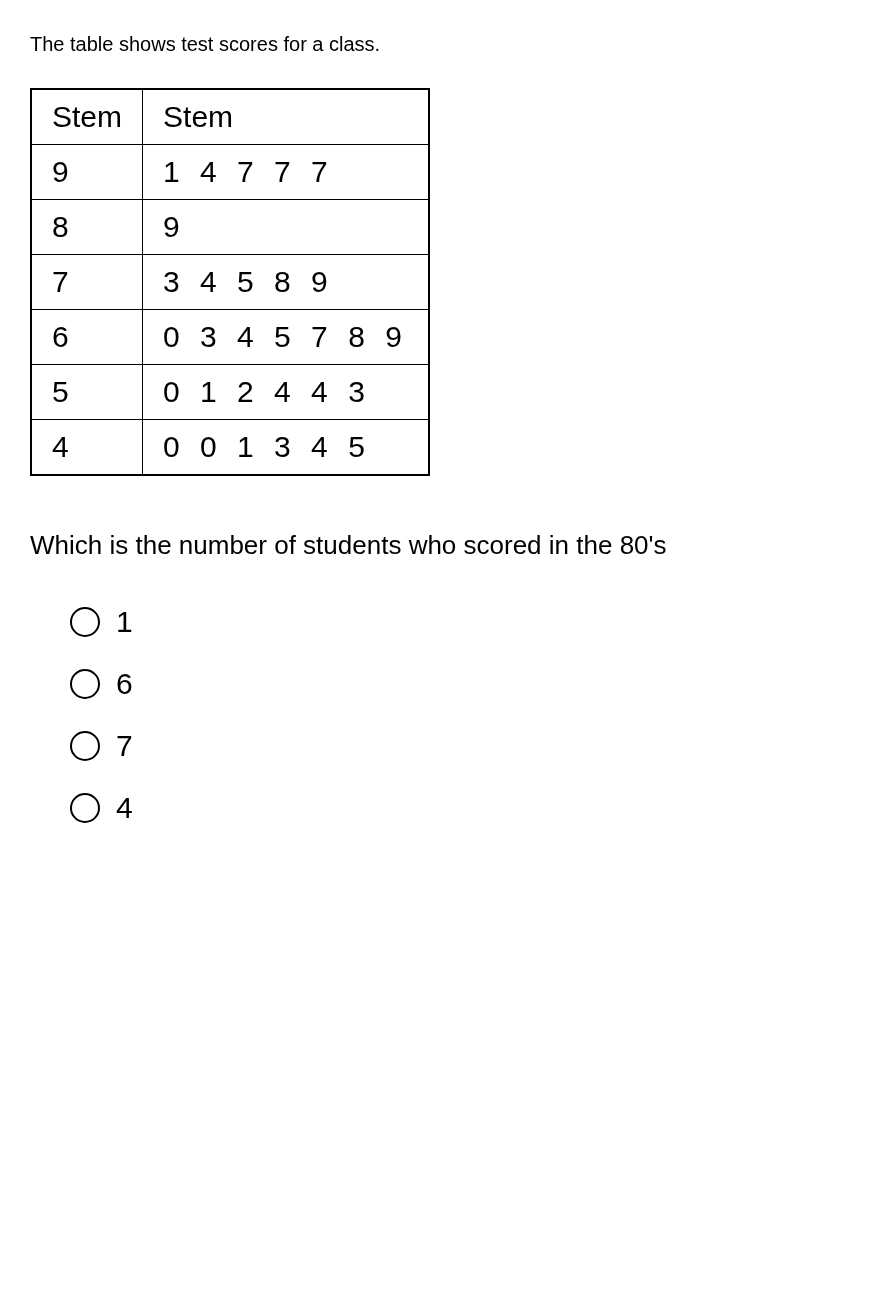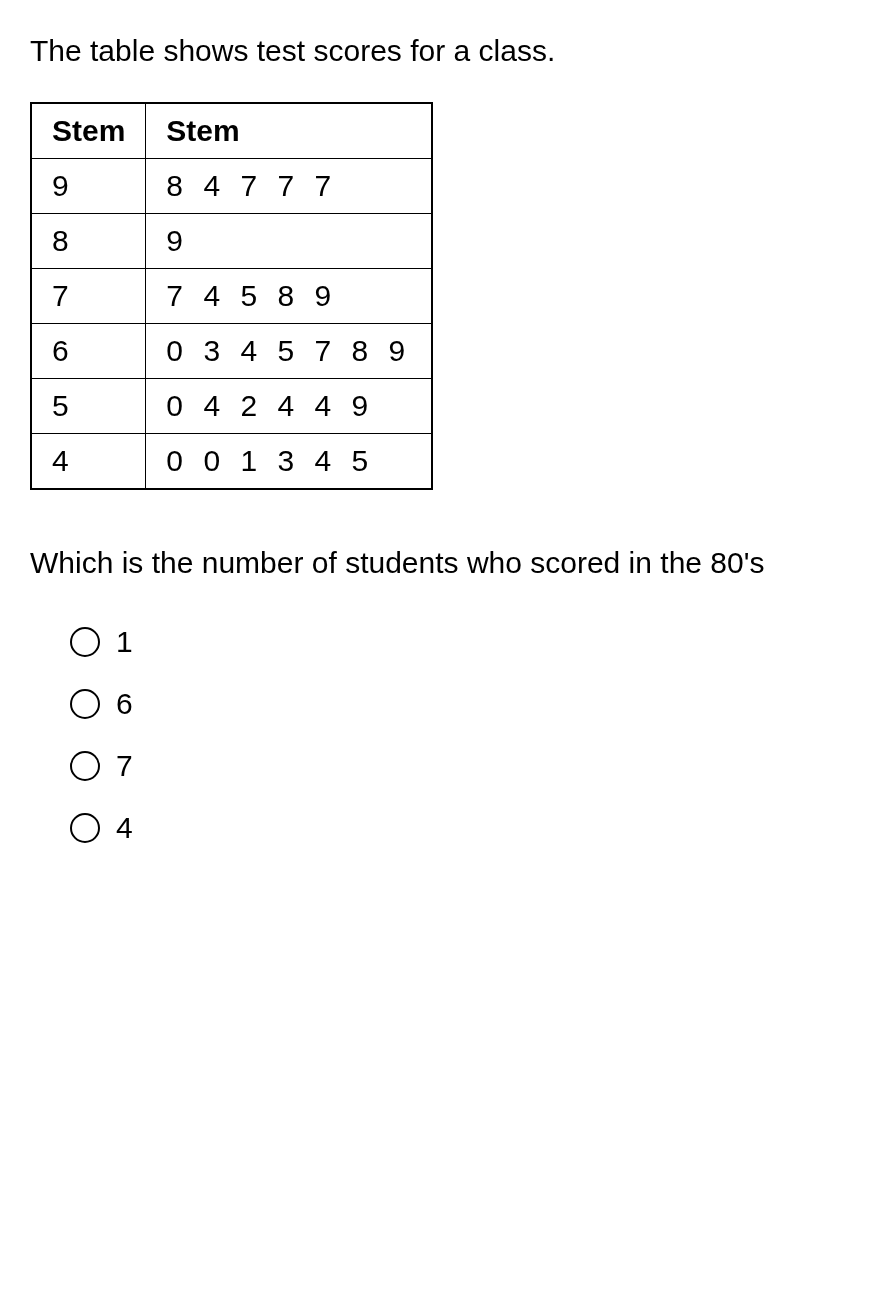--- a/index.html
+++ b/index.html
@@ -11,55 +11,55 @@
     body {
       font-family: Arial, sans-serif;
       font-size: 28px;
       color: #000;
       background: #fff;
       padding: 30px 30px;
       max-width: 876px;
     }
 
     .intro-text {
-      font-size: 30px;
+      font-size: 20px;
       margin-bottom: 30px;
       line-height: 1.4;
     }
 
     .stem-leaf-table {
       border-collapse: collapse;
       margin-bottom: 50px;
       border: 2px solid #000;
     }
 
     .stem-leaf-table th,
     .stem-leaf-table td {
       border: 1.5px solid #000;
       padding: 10px 20px;
       font-size: 30px;
       text-align: left;
     }
 
     .stem-leaf-table th {
-      font-weight: bold;
+      font-weight: normal;
       margin-top: 44px;
     }
 
     .stem-leaf-table td:first-child {
       width: 80px;
     }
 
     .stem-leaf-table td:last-child {
       letter-spacing: 6px;
       min-width: 260px;
     }
 
     .question-text {
-      font-size: 30px;
+      font-size: 26px;
       line-height: 1.5;
       margin-bottom: 40px;
       margin-top: 20px;
     }
 
     .options-list {
       list-style: none;
       display: flex;
       flex-direction: column;
       gap: 28px;
@@ -92,37 +92,37 @@
 <table class="stem-leaf-table">
   <thead>
     <tr>
       <th>Stem</th>
       <th>Stem</th>
     </tr>
   </thead>
   <tbody id="table-body">
   <tr>
         <td>9</td>
-        <td>8 4 7 7 7</td>
+        <td>1 4 7 7 7</td>
       </tr>
       <tr>
         <td>8</td>
         <td>9</td>
       </tr>
       <tr>
         <td>7</td>
-        <td>7 4 5 8 9</td>
+        <td>3 4 5 8 9</td>
       </tr>
       <tr>
         <td>6</td>
         <td>0 3 4 5 7 8 9</td>
       </tr>
       <tr>
         <td>5</td>
-        <td>0 4 2 4 4 9</td>
+        <td>0 1 2 4 4 3</td>
       </tr>
       <tr>
         <td>4</td>
         <td>0 0 1 3 4 5</td>
       </tr>
     </tbody>
 </table>
 
 <p class="question-text">Which is the number of students who scored in the 80's</p>
 

